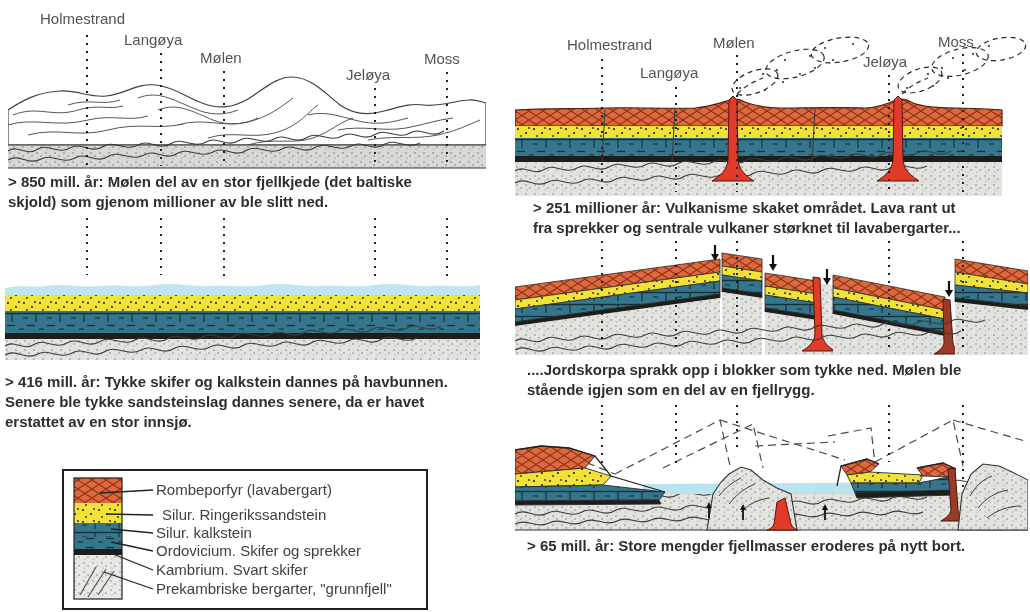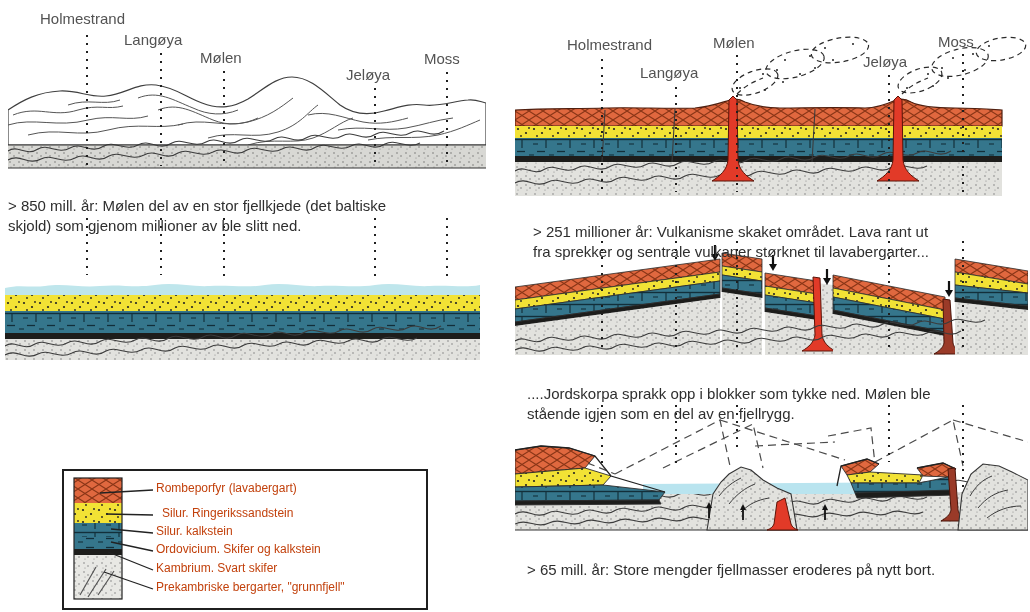--- a/index.html
+++ b/index.html
@@ -3,25 +3,25 @@
 <meta charset="utf-8">
 <style>
   html,body{margin:0;padding:0;background:#fff;}
   #stage{position:relative;width:1030px;height:612px;background:#fff;overflow:hidden;
          font-family:"Liberation Sans","DejaVu Sans",sans-serif;}
   .panel-svg{position:absolute;z-index:1;}
   .dotline{position:absolute;width:4px;z-index:3;
     background-image:radial-gradient(circle,#1f1f1f 1.3px,rgba(0,0,0,0) 1.45px);
     background-size:4px 8px;background-repeat:repeat-y;background-position:center top;}
   .loclabel{position:absolute;z-index:4;font-size:15px;font-weight:500;color:#535353;white-space:nowrap;}
-  .caption{position:absolute;z-index:4;font-size:15px;line-height:20px;font-weight:400;color:#2e2e2e;
-    white-space:pre-line;margin-top:24px;}
+  .caption{position:absolute;z-index:4;font-size:15px;line-height:20px;font-weight:700;color:#2e2e2e;
+    white-space:pre-line;}
   #legend-box{position:absolute;left:62px;top:469px;width:362px;height:137px;background:#fff;
     border:2px solid #1f1f1f;z-index:2;}
-  .legend-label{position:absolute;left:92px;font-size:12px;font-weight:500;color:#c2410c;white-space:nowrap;z-index:3;}
+  .legend-label{position:absolute;left:92px;font-size:15px;font-weight:500;color:#404040;white-space:nowrap;z-index:3;}
 </style>
 </head>
 <body>
 
 <div id="stage">
 
   <svg class="panel-svg" style="left:8px;top:70px;" width="478" height="100" viewBox="0 0 478 100">
     <defs>
       <pattern id="stip-p1" width="9" height="9" patternUnits="userSpaceOnUse">
         <rect width="9" height="9" fill="#d8d8d4"></rect>
@@ -404,20 +404,23 @@
   <div class="dotline" style="left:887px;top:238px;height:114px;"></div>
   <div class="dotline" style="left:961px;top:238px;height:114px;"></div>
   <div class="dotline" style="left:600px;top:402px;height:64px;"></div>
   <div class="dotline" style="left:674px;top:402px;height:64px;"></div>
   <div class="dotline" style="left:735px;top:402px;height:48px;"></div>
   <div class="dotline" style="left:887px;top:402px;height:60px;"></div>
   <div class="dotline" style="left:961px;top:402px;height:85px;"></div>
 
   <div class="caption" style="left:8px;top:172px;width:505px;">&gt; 850 mill. år: Mølen del av en stor fjellkjede (det baltiske
 skjold) som gjenom millioner av ble slitt ned.</div>
+  <div class="caption" style="left:5px;top:372px;width:505px;">&gt; 416 mill. år: Tykke skifer og kalkstein dannes på havbunnen.
+Senere ble tykke sandsteinslag dannes senere, da er havet
+erstattet av en stor innsjø.</div>
   <div class="caption" style="left:533px;top:198px;width:503px;">&gt; 251 millioner år: Vulkanisme skaket området. Lava rant ut
 fra sprekker og sentrale vulkaner størknet til lavabergarter...</div>
   <div class="caption" style="left:527px;top:360px;width:503px;">....Jordskorpa sprakk opp i blokker som tykke ned. Mølen ble
 stående igjen som en del av en fjellrygg.</div>
   <div class="caption" style="left:527px;top:536px;width:503px;">&gt; 65 mill. år: Store mengder fjellmasser eroderes på nytt bort.</div>
 
   <div id="legend-box">
     <svg width="362" height="133" viewBox="0 0 362 133" style="position:absolute;left:0;top:0;">
       <defs>
         <pattern id="xh-lg" width="14" height="9" patternUnits="userSpaceOnUse">
@@ -463,18 +466,18 @@
         <line x1="42" y1="43" x2="89" y2="44"></line>
         <line x1="47" y1="58" x2="89" y2="62"></line>
         <line x1="47" y1="71" x2="89" y2="80"></line>
         <line x1="44" y1="81" x2="89" y2="99"></line>
         <line x1="40" y1="101" x2="89" y2="118"></line>
       </g>
     </svg>
     <div class="legend-label" style="top:10px;">Rombeporfyr (lavabergart)</div>
     <div class="legend-label" style="top:35px;margin-left:6px;">Silur. Ringerikssandstein</div>
     <div class="legend-label" style="top:53px;">Silur. kalkstein</div>
-    <div class="legend-label" style="top:71px;">Ordovicium. Skifer og kalkstein</div>
+    <div class="legend-label" style="top:71px;">Ordovicium. Skifer og sprekker</div>
     <div class="legend-label" style="top:90px;">Kambrium. Svart skifer</div>
     <div class="legend-label" style="top:109px;">Prekambriske bergarter, "grunnfjell"</div>
   </div>
 
 </div>
 
 </body></html>

